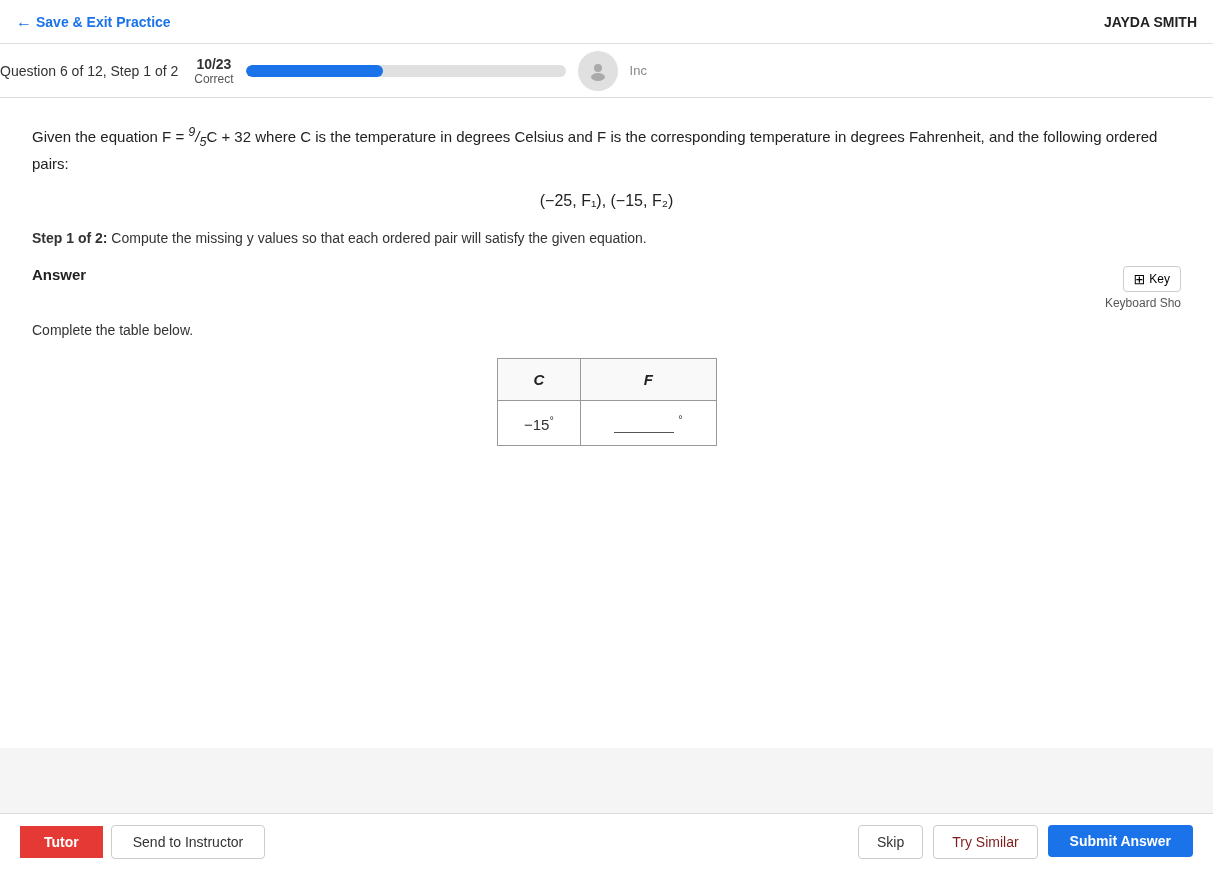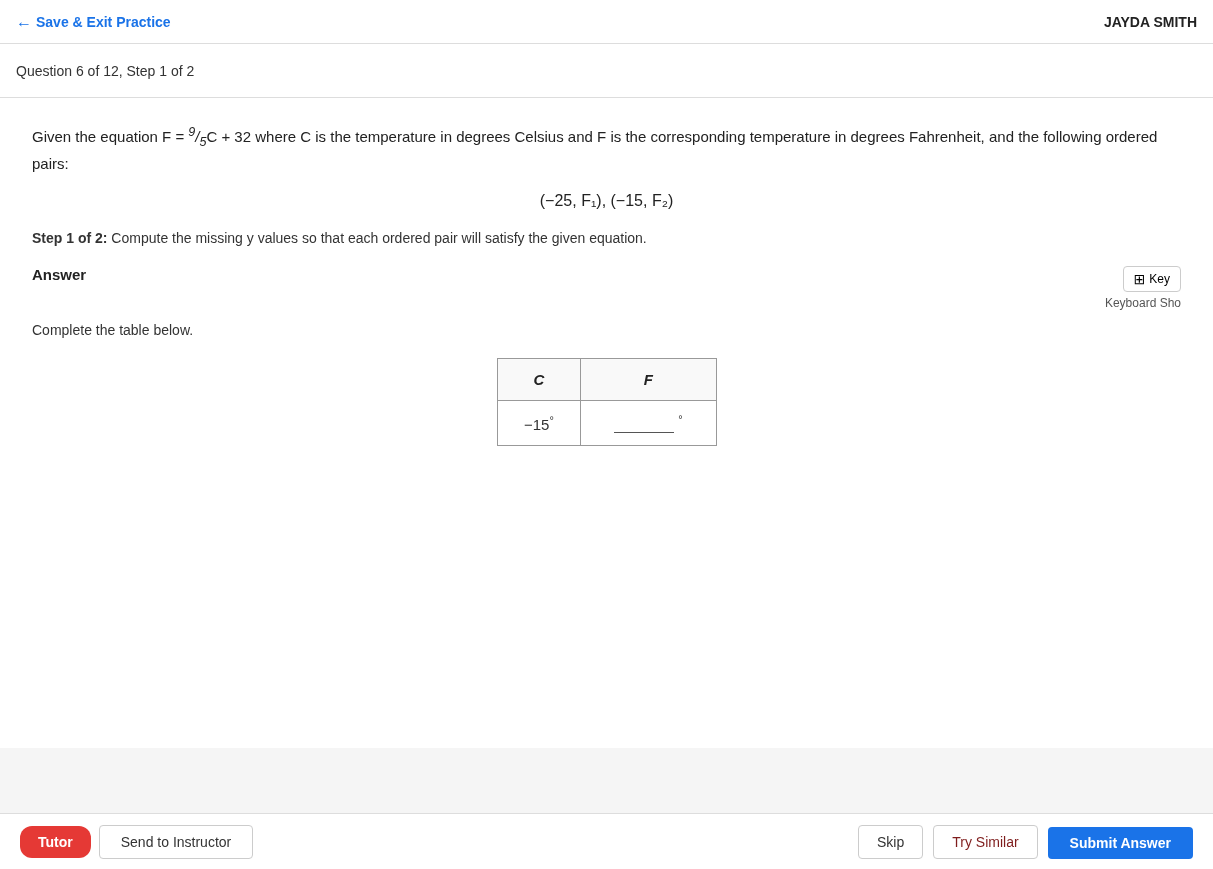--- a/index.html
+++ b/index.html
@@ -48,21 +48,21 @@
       font-weight: 700;
       color: #222;
     }
 
     
     .progress-area {
       background: #fff;
       border-bottom: 1px solid #ddd;
       display: flex;
       align-items: center;
-      padding: 8px 16px;
+      padding: 8px 0;
       gap: 16px;
       height: 54px;
     }
     .question-label {
       font-size: 14px;
       color: #333;
       font-weight: 500;
       white-space: nowrap;
     }
     .score-text {
@@ -226,38 +226,38 @@
     }
     .bottom-left {
       display: flex;
       align-items: center;
       gap: 8px;
     }
     .tutor-btn {
       background: #e53935;
       color: #fff;
       border: none;
-      border-radius: 12px;
-      padding: 8px 18px;
+      border-radius: 0;
+      padding: 8px 24px;
       font-size: 14px;
       font-weight: 700;
       cursor: pointer;
     }
     .send-instructor-btn {
       background: #fff;
       border: 1px solid #ccc;
       border-radius: 4px;
       padding: 8px 21px;
       font-size: 14px;
       color: #333;
       cursor: pointer;
     }
     .bottom-right {
       display: flex;
-      align-items: flex-end;
+      align-items: flex-start;
       gap: 10px;
     }
     .skip-btn {
       background: #fff;
       border: 1px solid #ccc;
       border-radius: 4px;
       padding: 8px 18px;
       font-size: 14px;
       color: #333;
       cursor: pointer;
@@ -299,20 +299,36 @@
 
 <div class="top-bar">
   <div class="top-bar-left">
     <button class="save-exit-btn">Save &amp; Exit Practice</button>
   </div>
   <div class="top-bar-right">JAYDA SMITH</div>
 </div>
 
 <div class="progress-area">
   <div class="question-label">Question 6 of 12,  Step 1 of 2</div>
+  <div class="progress-row">
+    <div class="score-block">
+      <span class="score-text">10/23</span>
+      <span class="correct-label">Correct</span>
+    </div>
+    <div class="progress-bar-container">
+      <div class="progress-bar-fill" style="width:43%"></div>
+    </div>
+    <div class="avatar-circle">
+      <svg width="22" height="22" viewBox="0 0 22 22" fill="none">
+        <circle cx="11" cy="8" r="4" fill="#aaa"></circle>
+        <ellipse cx="11" cy="17" rx="7" ry="4" fill="#aaa"></ellipse>
+      </svg>
+    </div>
+    <span class="incomplete-label">Inc</span>
+  </div>
 </div>
 
 <div class="main-content">
 
   <div class="problem-text">
     <span>Given the equation F = </span><span style="font-style:italic;"><sup>9</sup>/<sub>5</sub></span><span>C + 32 where C is the temperature in degrees Celsius and F is the corresponding temperature in degrees Fahrenheit, and the following ordered pairs:</span>
   </div>
 
   <div class="ordered-pairs">(−25, F₁), (−15, F₂)</div>
 

